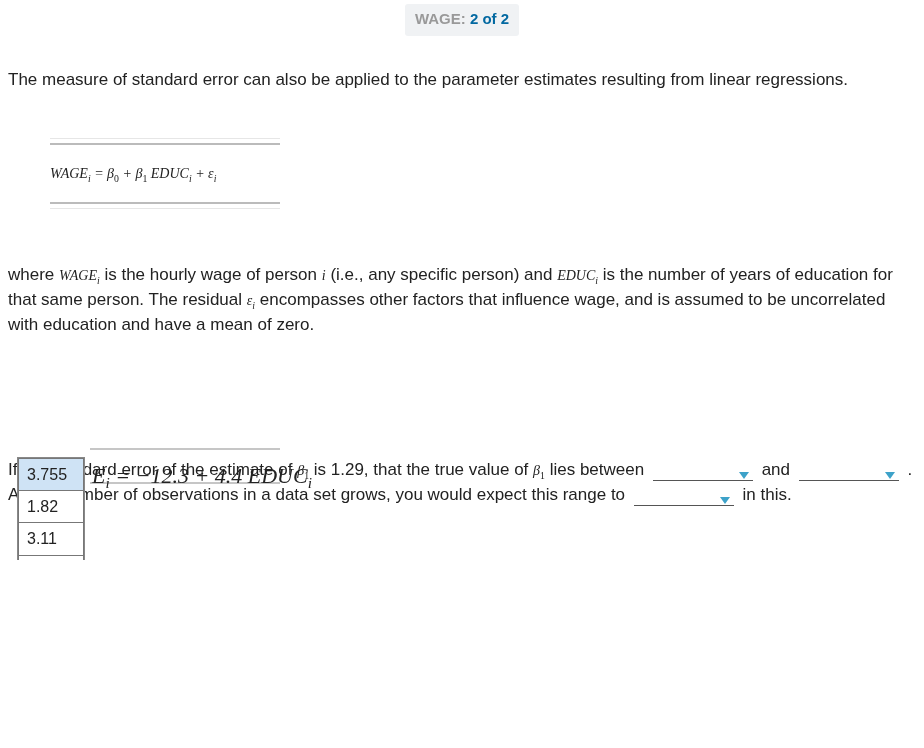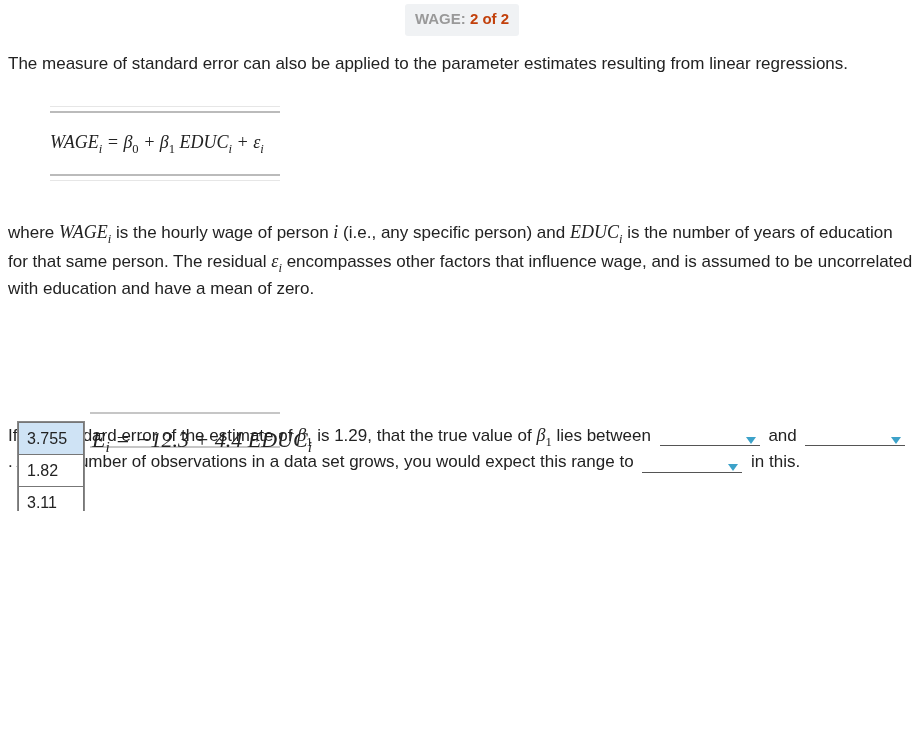--- a/index.html
+++ b/index.html
@@ -20,44 +20,44 @@
     display: inline-block;
     background: #f0f2f4;
     padding: 4px 10px 6px 10px;
     border-radius: 3px;
     font-weight: bold;
     color: #999;
     font-size: 15px;
     margin-top: 4px;
   }
   .step-chip .current {
-    color: #c2410c;
+    color: #0369a1;
   }
   .center {
     text-align: center;
   }
   p {
-    margin: 16px 0;
+    margin: 32px 0;
   }
   .hr-box {
     display: inline-block;
     margin: 10px 0 18px 42px;
   }
   .hr-line {
     display: block;
     width: 230px;
     height: 2px;
     background: #bbb;
     margin: 4px 0;
   }
   .hr-line.light { background: #e6e6e6; height:1px; }
   .equation, .ital {
     font-family: "Times New Roman", Times, serif;
     font-style: italic;
-    font-size: 18px;
+    font-size: 14px;
   }
   .sub {
     font-family: "Times New Roman", Times, serif;
     font-style: italic;
     font-size: 70%;
     vertical-align: sub;
   }
   .norm-sub {
     font-style: normal;
   }

